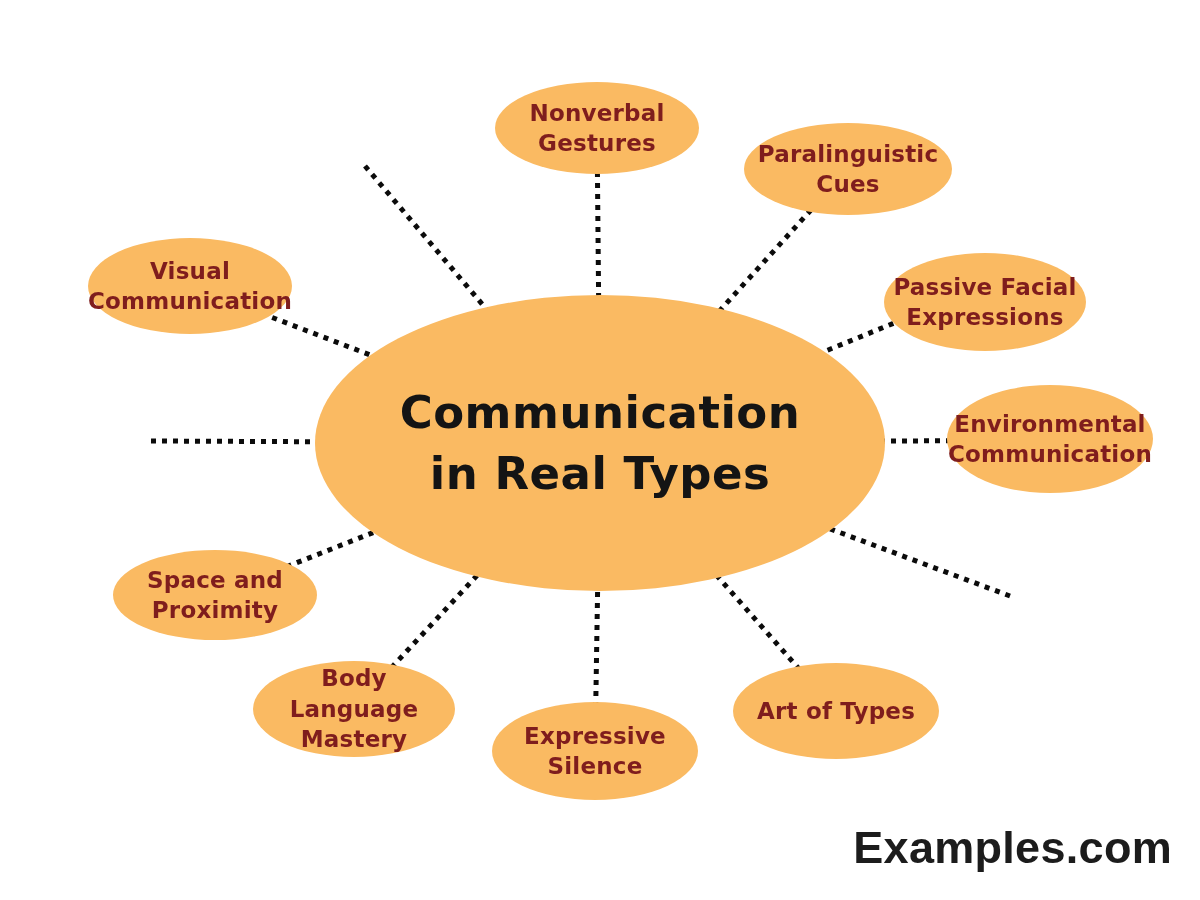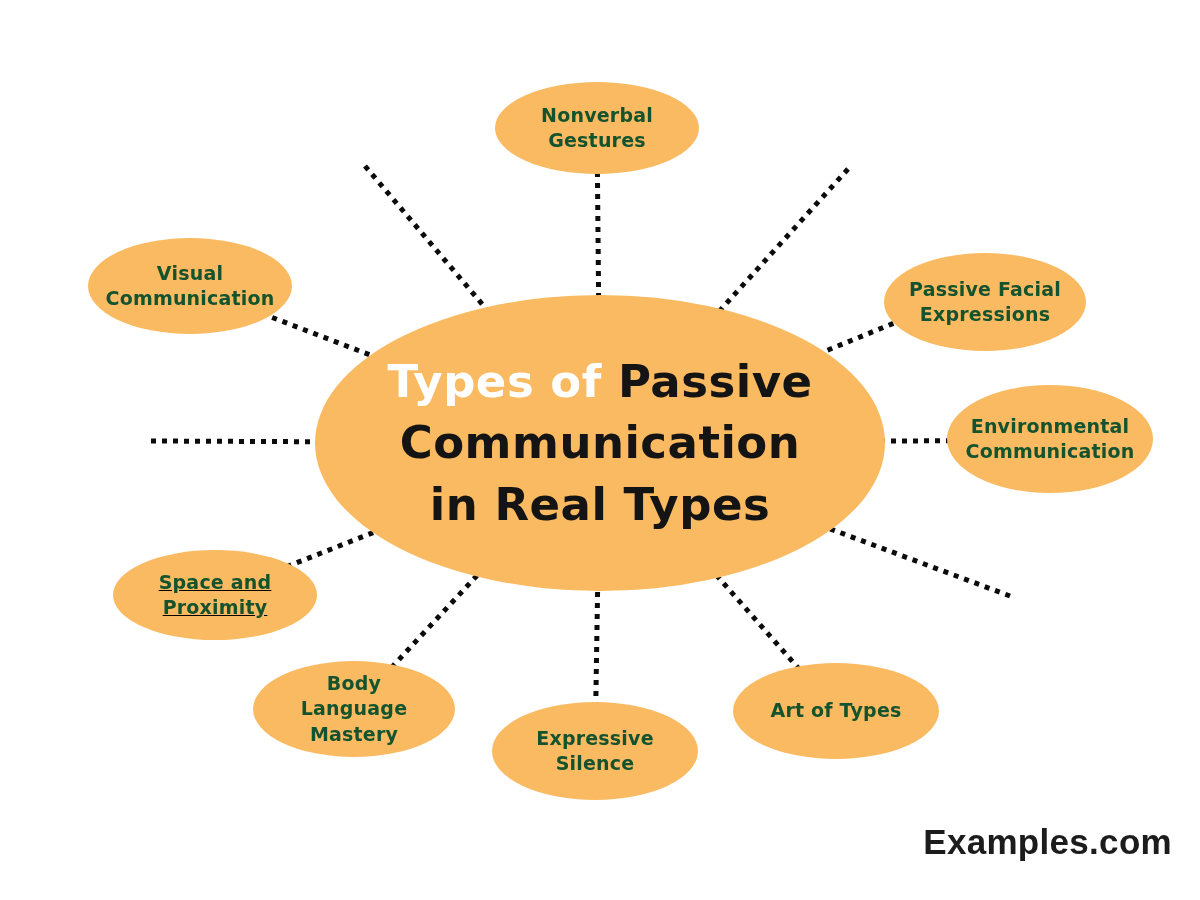--- a/index.html
+++ b/index.html
@@ -26,42 +26,42 @@
     position: absolute;
     background: #FABA62;
     border-radius: 50%;
     display: flex;
     align-items: center;
     justify-content: center;
     text-align: center;
   }
   .sat-label {
     white-space: pre-line;
-    font-size: 19px;
+    font-size: 23px;
     font-weight: bold;
-    color: #14532d;
+    color: #7f1d1d;
     line-height: 1.32;
     letter-spacing: 0.2px;
   }
   .center-text {
     font-size: 45px;
     font-weight: bold;
     color: #141414;
     line-height: 1.36;
     letter-spacing: 0.5px;
   }
   .center-text .white-part {
     color: #ffffff;
   }
   .watermark {
     position: absolute;
     top: 822px;
     right: 28px;
     font-family: "Liberation Sans", sans-serif;
-    font-size: 35px;
+    font-size: 45px;
     font-weight: bold;
     color: #1c1c1c;
     letter-spacing: 0.3px;
   }
 </style>
 </head>
 <body>
 
 <div class="canvas">
 
@@ -77,32 +77,35 @@
       <line x1="595" y1="751" x2="600" y2="443"></line>
       <line x1="354" y1="708" x2="600" y2="443"></line>
       <line x1="215" y1="595" x2="600" y2="443"></line>
       <line x1="151" y1="441" x2="600" y2="443"></line>
       <line x1="190" y1="286" x2="600" y2="443"></line>
     </g>
   </svg>
 
   <div class="node" style="left:315px; top:295px; width:570px; height:296px;">
     <div class="center-text">
-      <div><span class="white-part">Types of</span> <span>Passive</span></div>
       <div>Communication</div>
       <div>in Real Types</div>
     </div>
   </div>
 
 
   <div class="node" style="left:495px; top:82px; width:204px; height:92px;">
     <span class="sat-label">Nonverbal
 Gestures</span>
   </div>
 
+  <div class="node" style="left:744px; top:123px; width:208px; height:92px;">
+    <span class="sat-label">Paralinguistic
+Cues</span>
+  </div>
 
   <div class="node" style="left:884px; top:253px; width:202px; height:98px;">
     <span class="sat-label">Passive Facial
 Expressions</span>
   </div>
 
   <div class="node" style="left:947px; top:385px; width:206px; height:108px;">
     <span class="sat-label">Environmental
 Communication</span>
   </div>
@@ -116,21 +119,21 @@
     <span class="sat-label">Expressive
 Silence</span>
   </div>
 
   <div class="node" style="left:253px; top:661px; width:202px; height:96px;">
     <span class="sat-label">Body
 Language
 Mastery</span>
   </div>
 
-  <div class="node" style="left:113px; top:550px; width:204px; height:90px;text-decoration:underline;">
+  <div class="node" style="left:113px; top:550px; width:204px; height:90px;">
     <span class="sat-label">Space and
 Proximity</span>
   </div>
 
 
   <div class="node" style="left:88px; top:238px; width:204px; height:96px;justify-content:center;">
     <span class="sat-label">Visual
 Communication</span>
   </div>
 

